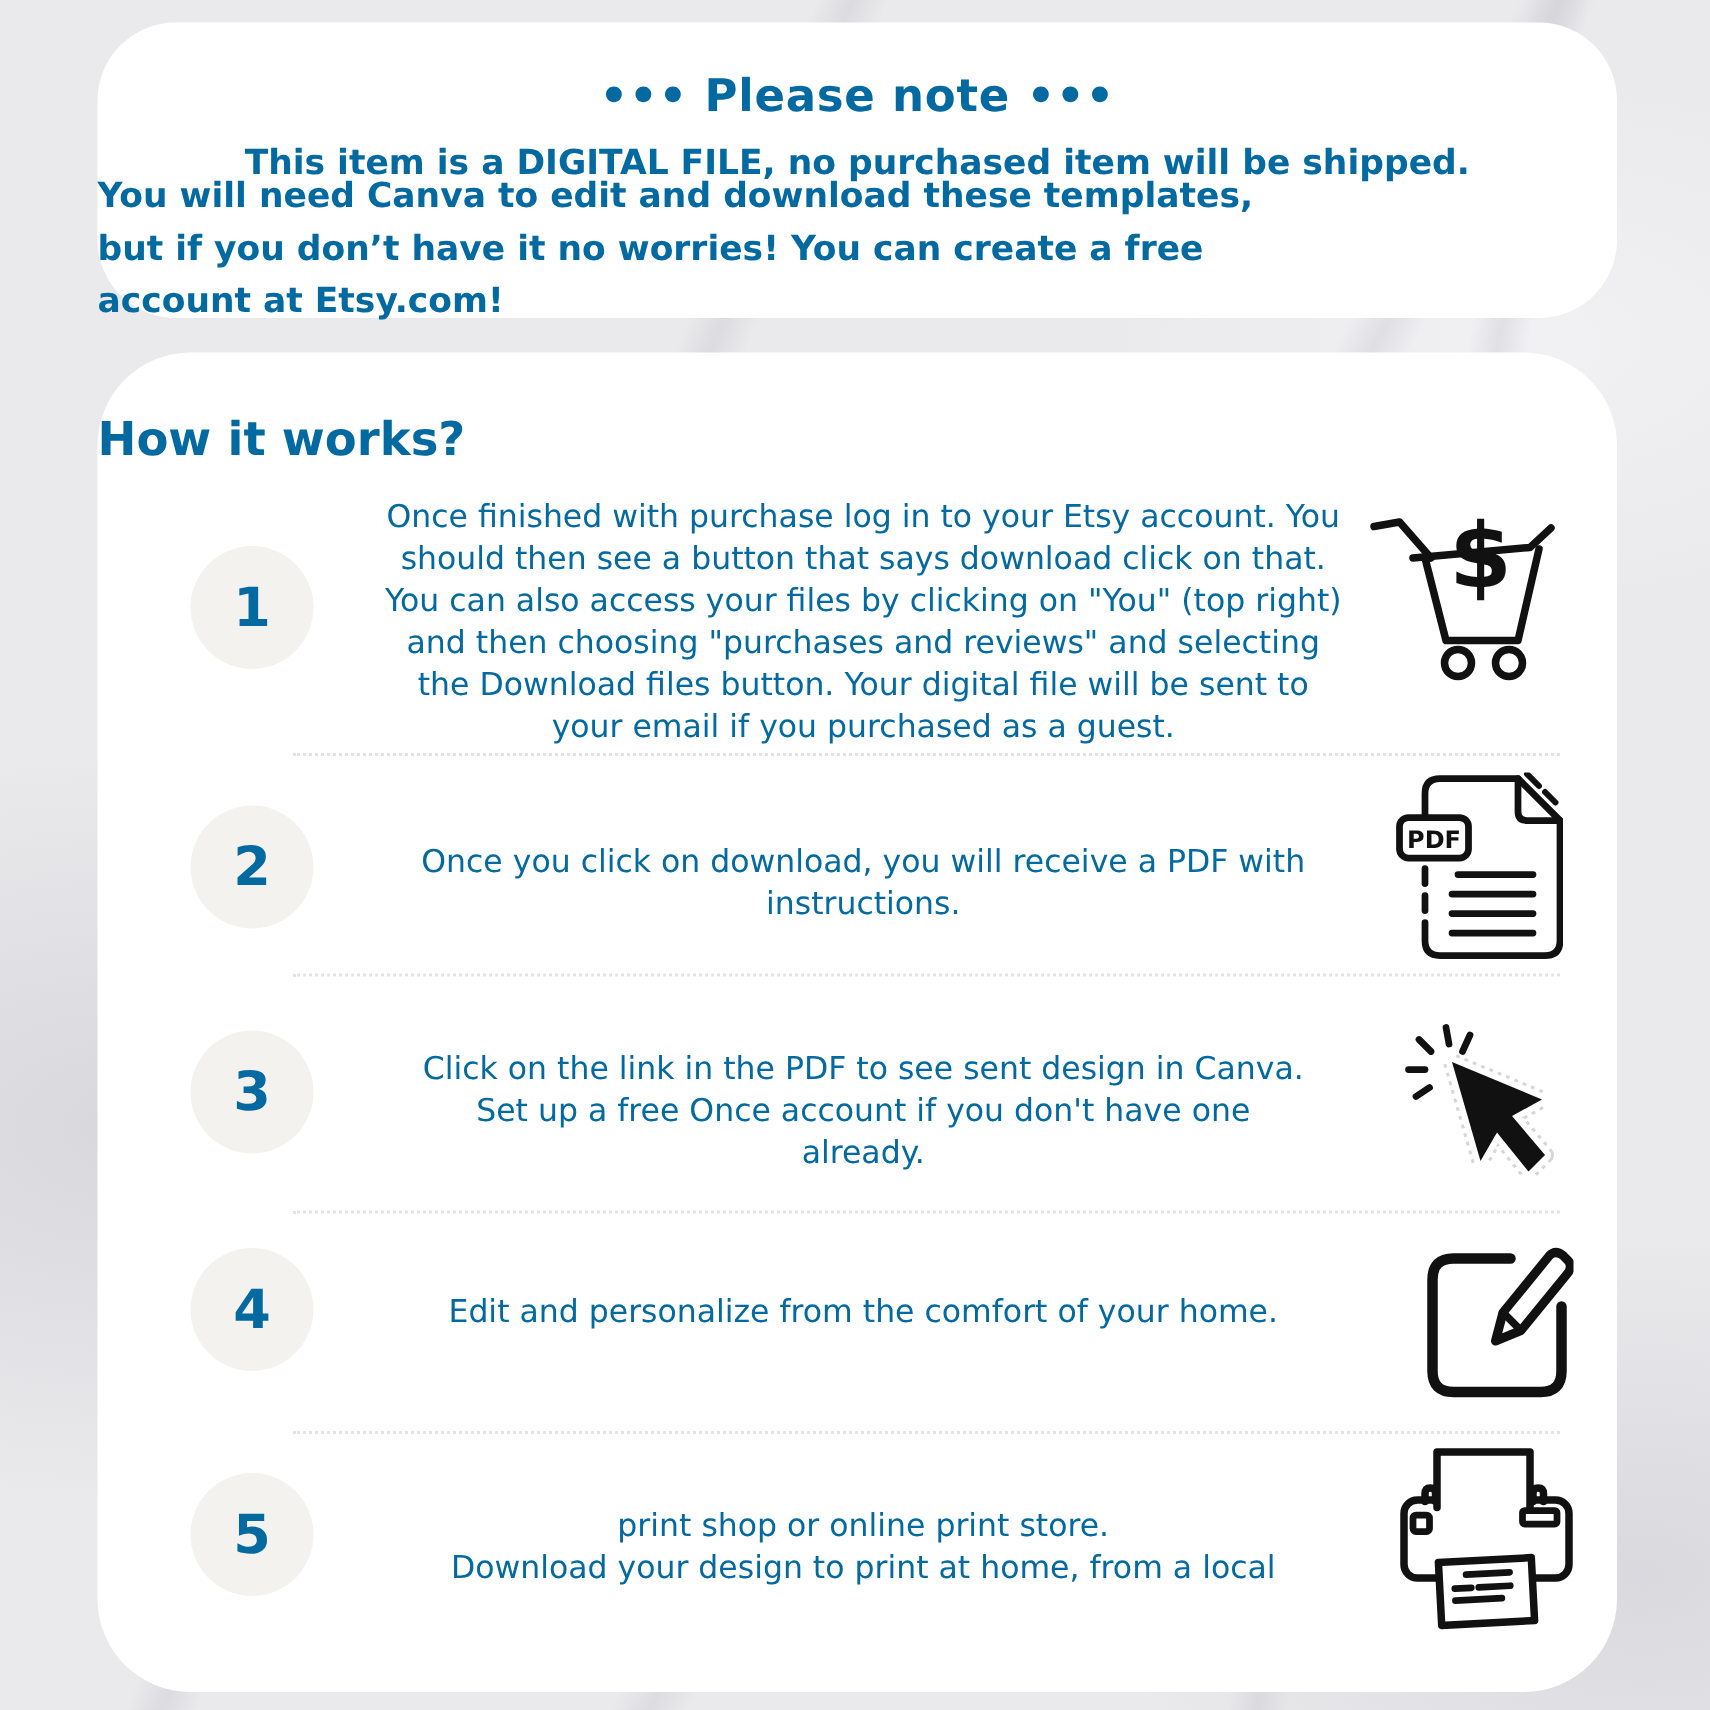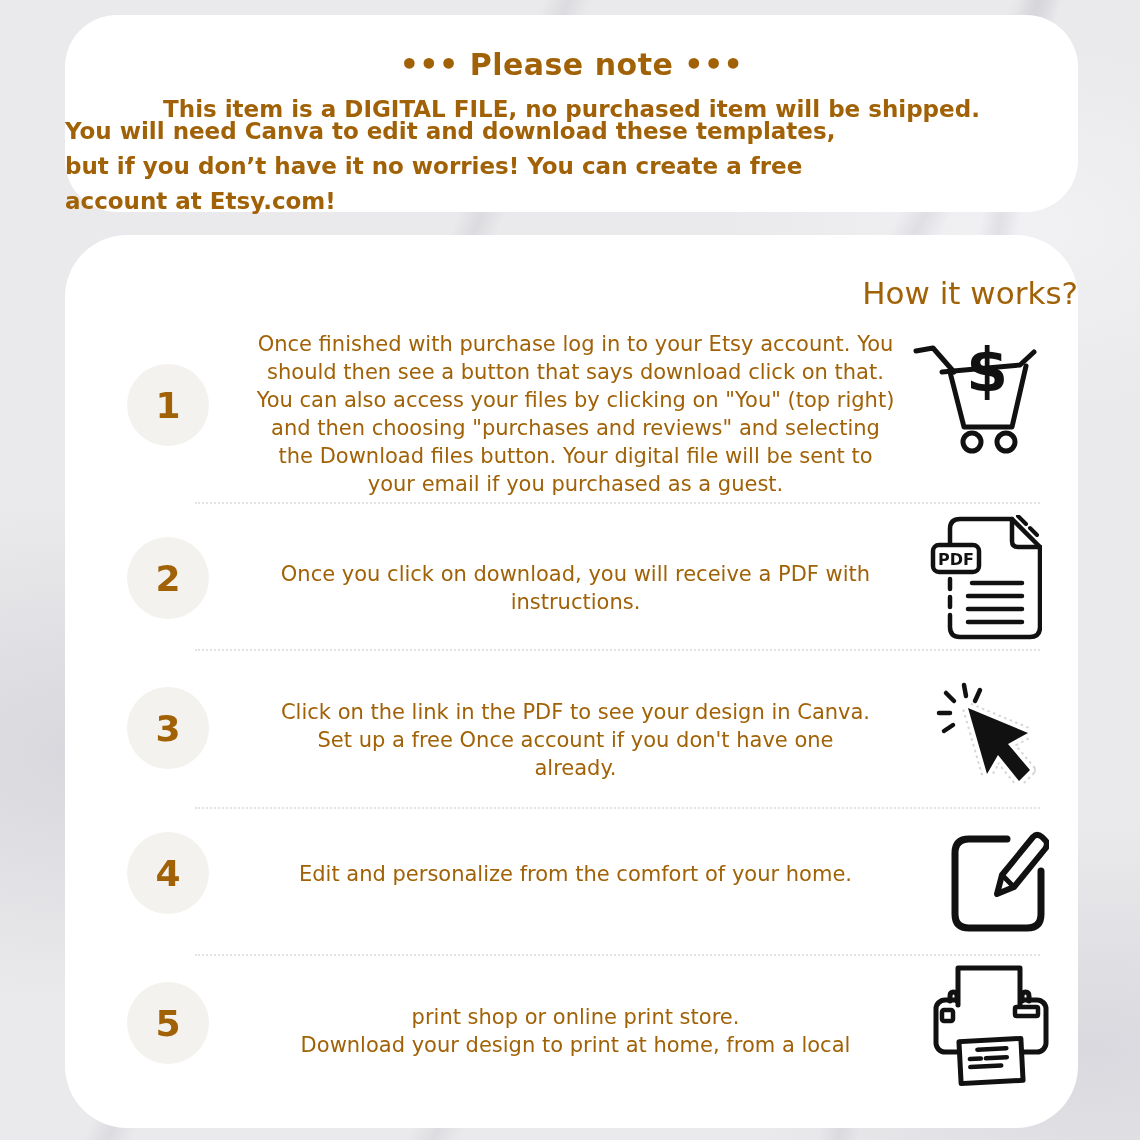--- a/index.html
+++ b/index.html
@@ -1,34 +1,34 @@
 <!DOCTYPE html>
 <html><head>
 <meta charset="utf-8">
 <style>
   html,body{margin:0;padding:0;}
   .page{
     position:relative;width:1140px;height:1140px;overflow:hidden;
-    font-family:"DejaVu Sans",sans-serif;color:#a16207;
+    font-family:"DejaVu Sans",sans-serif;color:#0369a1;
     background-color:#eaeaec;
     background-image:
       linear-gradient(112deg, rgba(255,255,255,0) 34%, rgba(203,203,210,.45) 35.5%, rgba(255,255,255,0) 37%),
       linear-gradient(118deg, rgba(255,255,255,0) 58%, rgba(208,207,214,.5) 59.5%, rgba(255,255,255,0) 61%),
       linear-gradient(100deg, rgba(255,255,255,0) 76%, rgba(200,199,207,.4) 77.5%, rgba(255,255,255,0) 79%),
       radial-gradient(ellipse 700px 420px at 8% 66%, rgba(208,207,214,.7), rgba(255,255,255,0) 60%),
       radial-gradient(ellipse 600px 380px at 96% 92%, rgba(206,205,213,.6), rgba(255,255,255,0) 60%),
       radial-gradient(ellipse 500px 300px at 90% 20%, rgba(242,242,245,.9), rgba(255,255,255,0) 60%);
   }
   .card{position:absolute;background:#ffffff;}
   .note-card{left:65px;top:15px;width:1013px;height:197px;border-radius:52px;}
   .how-card{left:65px;top:235px;width:1013px;height:893px;border-radius:62px;}
   .note-title{position:absolute;top:12px;left:0;right:0;text-align:center;font-size:30px;font-weight:bold;letter-spacing:.5px;}
   .note-sub{position:absolute;top:58px;left:0;right:0;text-align:center;font-size:23px;font-weight:bold;}
   .note-body{position:absolute;top:99px;left:0;right:0;text-align:left;font-size:23px;font-weight:bold;line-height:35px;}
-  .how-title{position:absolute;top:14px;left:0;right:0;text-align:right;font-size:31px;font-weight:normal;}
+  .how-title{position:absolute;top:14px;left:0;right:0;text-align:left;font-size:31px;font-weight:bold;}
   .num{position:absolute;left:62px;width:82px;height:82px;border-radius:50%;background:#f4f2ee;
        display:flex;align-items:center;justify-content:center;font-size:36px;font-weight:bold;}
   .txt{position:absolute;left:163px;width:695px;font-size:21px;line-height:28px;text-align:center;}
   .icon{position:absolute;display:block;line-height:0;}
   .sep{position:absolute;left:130px;width:845px;height:0;border-top:2px dotted #e3e3e3;}
   .n1{top:129px}.n2{top:302px}.n3{top:452px}.n4{top:597px}.n5{top:747px}
   .t1{top:95px}.t2{top:325px}.t3{top:463px}.t4{top:625px}.t5{top:768px}
   .i1{left:845px;top:95px}.i2{left:865px;top:280px}.i3{left:870px;top:447px}
   .i4{left:878px;top:591px}.i5{left:865px;top:730px}
   .s1{top:267px}.s2{top:414px}.s3{top:572px}.s4{top:719px}
@@ -96,21 +96,21 @@
         </svg>
       </span>
     </div>
     <div class="sep s2"></div>
 
     <div class="step">
       <div class="num n3">
         <span>3</span>
       </div>
       <div class="txt t3">
-        <div>Click on the link in the PDF to see your design in Canva.</div>
+        <div>Click on the link in the PDF to see sent design in Canva.</div>
         <div>Set up a free Once account if you don't have one</div>
         <div>already.</div>
       </div>
       <span class="icon i3">
         <svg width="110" height="108" viewBox="0 0 110 108" fill="none">
           <path d="M33,26 L52,92 L63,73 L84,99 L95,88 L73,62 L93,51 Z" fill="none" stroke="#d6d6d6" stroke-width="12" stroke-dasharray="2.5 3.5" stroke-linejoin="round"></path>
           <path d="M33,26 L52,92 L63,73 L84,99 L95,88 L73,62 L93,51 Z" fill="#fff" stroke="#fff" stroke-width="8" stroke-linejoin="round"></path>
           <path d="M33,26 L52,92 L63,73 L84,99 L95,88 L73,62 L93,51 Z" fill="#111"></path>
           <path d="M29,3 L31,14 M45,8 L40,19 M11,11 L19,19 M4,31 L15,31 M9,49 L18,43" stroke="#111" stroke-width="4.5" stroke-linecap="round"></path>
         </svg>

